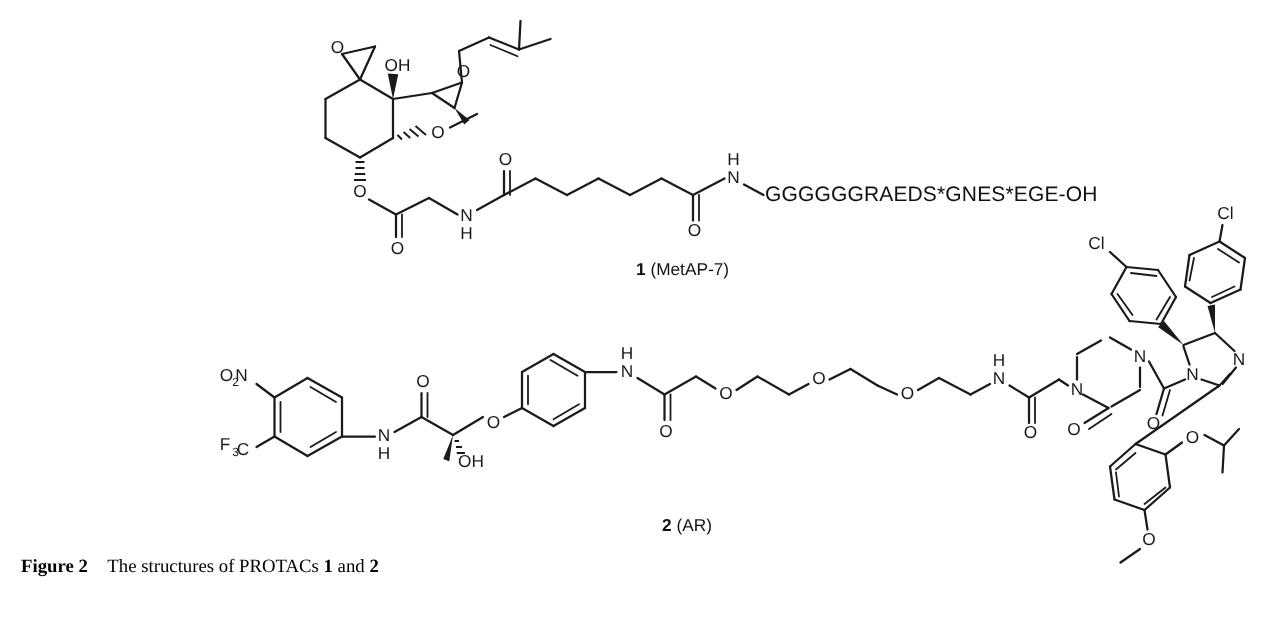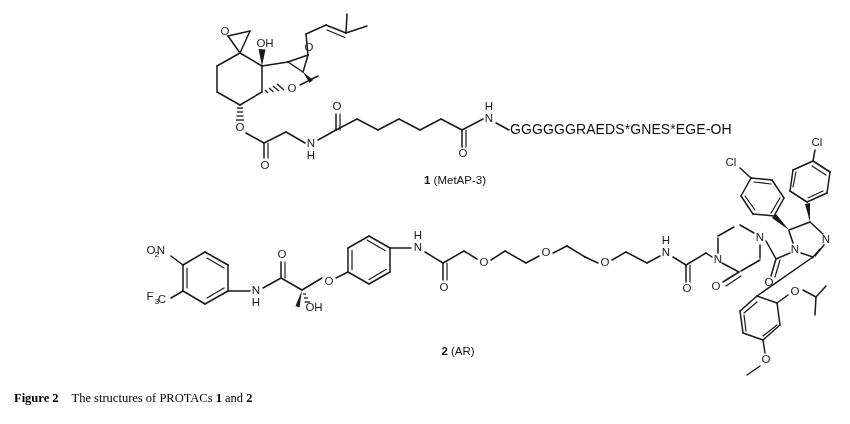--- a/index.html
+++ b/index.html
@@ -91,21 +91,21 @@
   }
   #label-2 {
     left: 0; top: 345px;
     width: 850px;
     text-align: center;
     transform: translateX(33px);
   }
   #caption {
     position: absolute;
     left: 14px;
-    top: 391px;
+    top: 370px;
     font-family: "Liberation Serif", serif;
     font-size: 12.5px;
     color: #000000;
     white-space: nowrap;
   }
   #caption .cap-head {
     font-weight: bold;
     font-family: "Liberation Serif", serif;
   }
   #caption .cap-gap {
@@ -223,21 +223,21 @@
     <g>
       <text class="atom" x="489" y="119">N</text>
       <text class="atom" x="489" y="107">H</text>
       <path class="bond" d="M496,123 L509,130"></path>
     </g>
     <text class="peptide" x="510" y="130">GGGGGGRAEDS*GNES*EGE-OH</text>
   </svg>
 
   <div class="cmpd-label" id="label-1">
     <span class="num">1</span>
-    <span>(MetAP-3)</span>
+    <span>(MetAP-7)</span>
   </div>
 
   <svg class="struct-svg" id="svg-compound-2" viewBox="0 0 850 424">
 
     <g>
       <path class="bond" d="M205,252 L228,265"></path>
       <path class="bond" d="M228,265 L228,291"></path>
       <path class="bond" d="M228,291 L205,304"></path>
       <path class="bond" d="M205,304 L183,291"></path>
       <path class="bond" d="M183,291 L183,265"></path>

